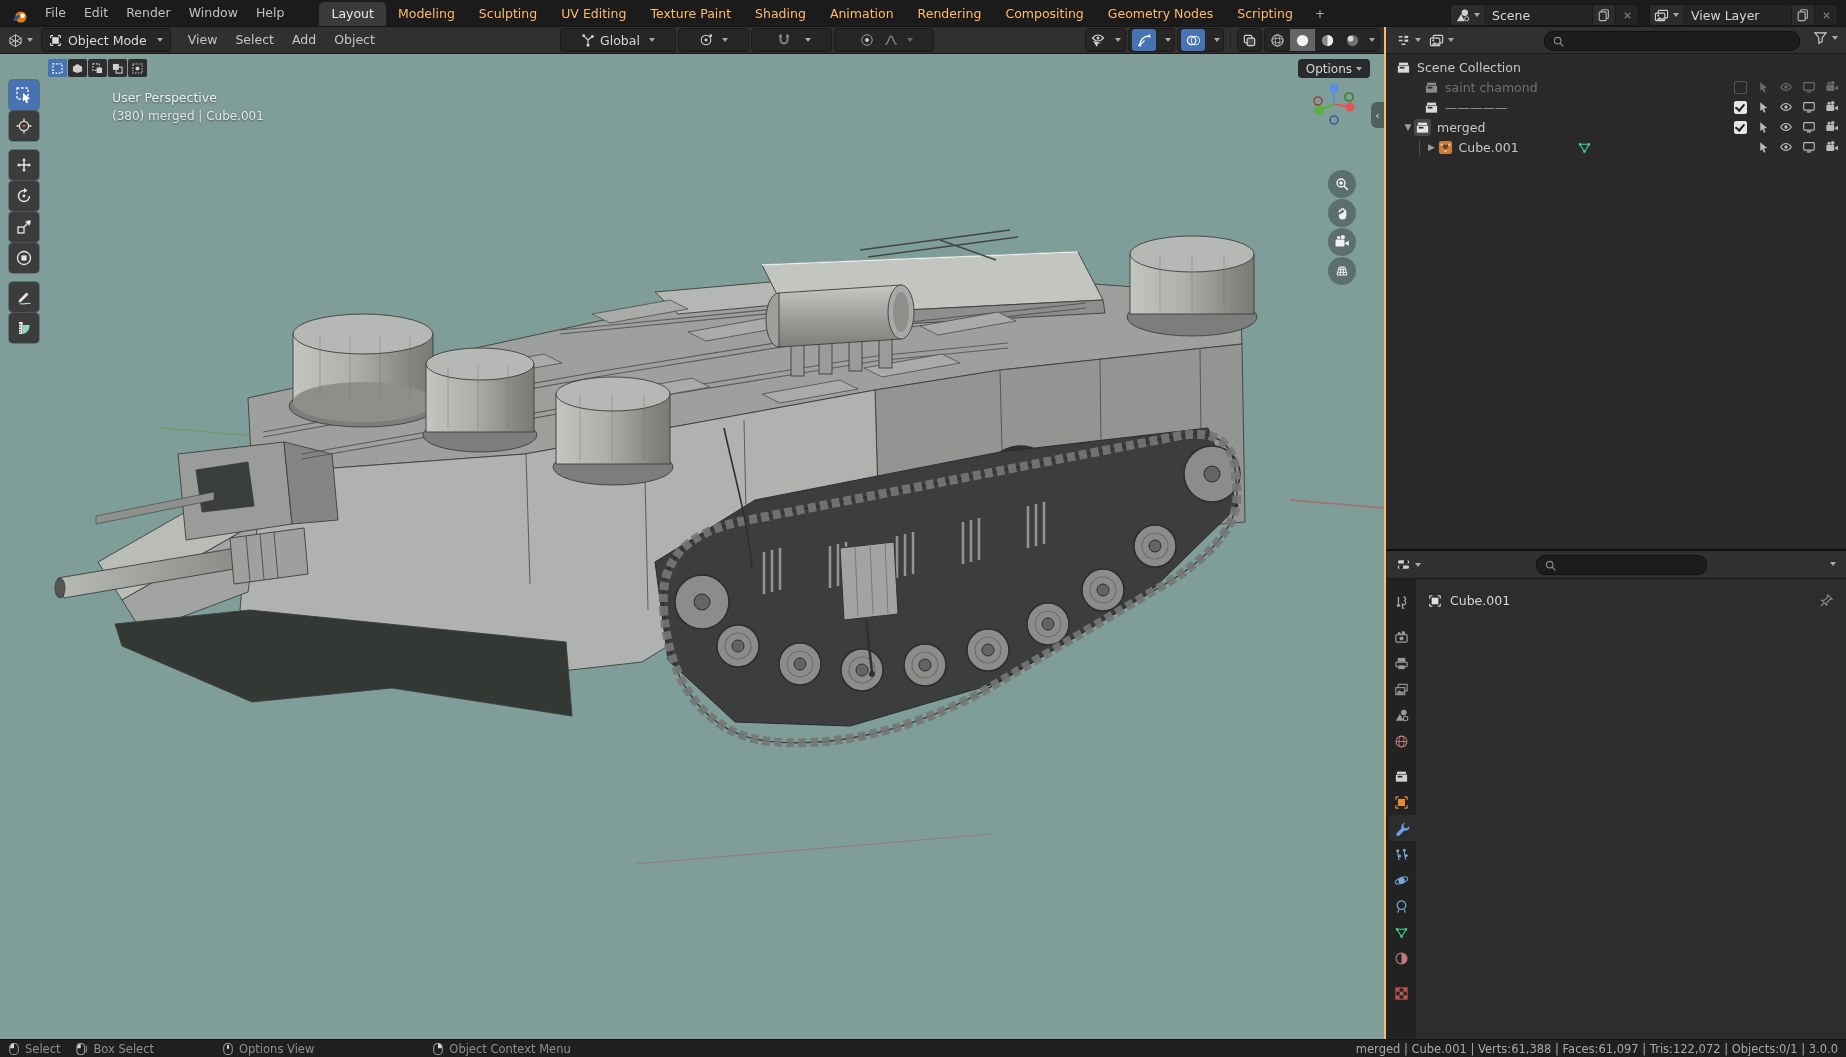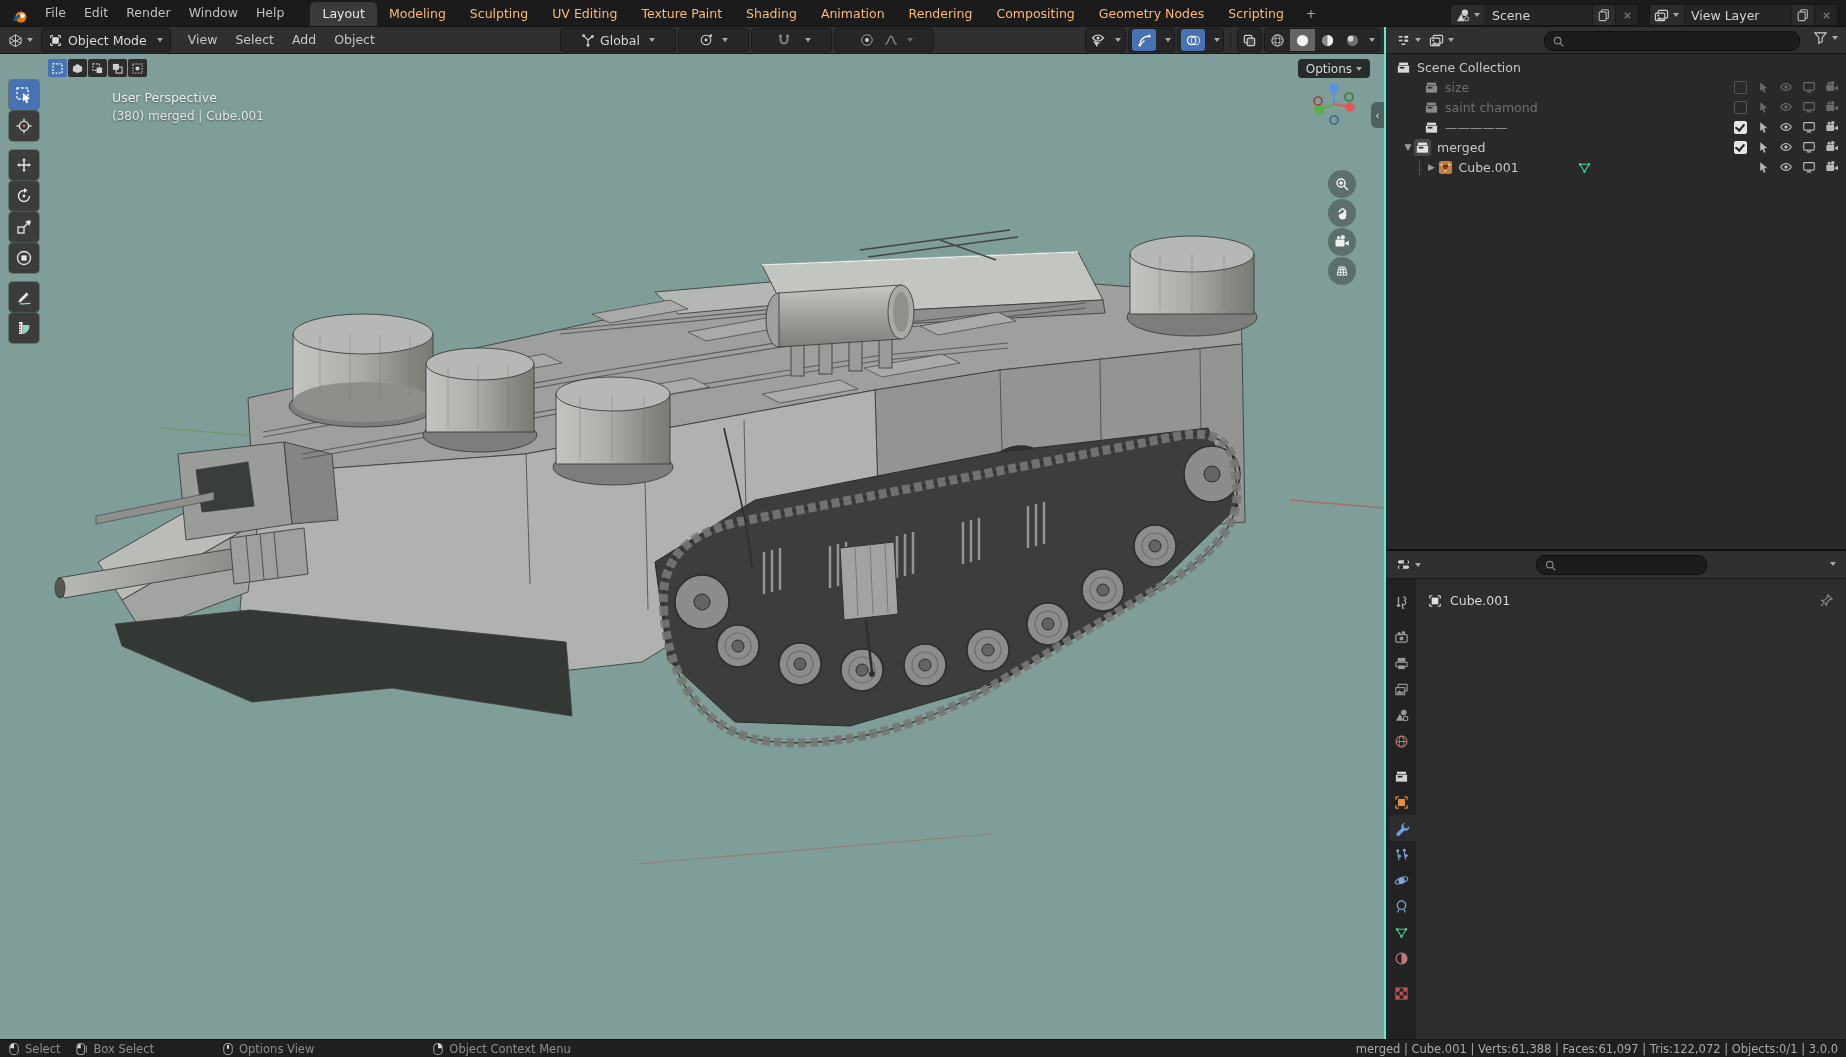--- a/index.html
+++ b/index.html
@@ -7,33 +7,33 @@
        font-family:"DejaVu Sans","Liberation Sans",sans-serif;font-size:12.5px;color:#c2c2c2;
        -webkit-user-select:none;user-select:none;}
   svg{display:block}
   .ico{flex:0 0 auto}
   .chev{width:0;height:0;border-left:3.5px solid transparent;border-right:3.5px solid transparent;
         border-top:4.5px solid #a9a9a9;display:inline-block;margin-left:4px;}
   
   .topbar{display:flex;align-items:flex-end;height:26px;background:#1b1b1b;padding:0 8px;border-bottom:1px solid #141414;}
   .logo{width:20px;height:18px;margin:0 6px 0 2px;}
   .menu-item{padding:0 9px;line-height:26px;color:#c0c0c0;cursor:default;}
-  .tabs{display:flex;align-items:flex-end;height:26px;margin-left:17px;}
+  .tabs{display:flex;align-items:flex-end;height:26px;margin-left:26px;}
   .tab{padding:4px 12px 5px;color:#fdba74;border-radius:5px 5px 0 0;white-space:nowrap;}
   .tab.active{background:#3a3a3a;color:#e8e8e8;}
   .tab-add{padding:4px 10px 5px;color:#aaa;}
   .topbar-right{margin-left:auto;display:flex;align-items:center;gap:10px;}
   .idblock{display:flex;align-items:center;height:20px;background:#242424;border:1px solid #161616;border-radius:4px;overflow:hidden;}
   .idblock .typ{display:flex;align-items:center;padding:0 4px;height:100%;background:#2c2c2c;}
   .idblock .nam{padding:0 8px;min-width:92px;color:#d5d5d5;}
   .idblock .sq{display:flex;align-items:center;justify-content:center;width:22px;height:100%;background:#2c2c2c;border-left:1px solid #1a1a1a;color:#b5b5b5;}
   .idblock .x{background:#242424;color:#7b7b7b;font-size:11px;}
   
   .main{display:flex;height:1012px;}
-  .left-col{width:1384px;border-right:2px solid #5eead4;display:flex;flex-direction:column;}
+  .left-col{width:1384px;border-right:2px solid #fdba74;display:flex;flex-direction:column;}
   .right-col{width:460px;display:flex;flex-direction:column;}
   
   .vp-header{position:relative;height:26px;background:#303030;border-bottom:1px solid #191919;display:flex;align-items:center;padding:0 4px;flex:0 0 auto;}
   .hbtn{display:flex;align-items:center;padding:0 4px;height:22px;border-radius:3px;color:#cfcfcf;}
   .mode-pill{display:flex;align-items:center;gap:6px;height:22px;background:#262626;border:1px solid #1a1a1a;border-radius:4px;padding:0 7px;margin:0 8px 0 4px;color:#dadada;}
   .hmenu{padding:0 9px;line-height:26px;color:#c6c6c6;}
   .hdr-center{position:absolute;left:560px;top:0;height:26px;display:flex;align-items:center;gap:2px;}
   .hdr-right{position:absolute;right:4px;top:0;height:26px;display:flex;align-items:center;gap:2px;}
   .pillgrp{display:flex;align-items:center;background:#262626;border:1px solid #1a1a1a;border-radius:4px;height:22px;padding:0 20px;gap:5px;color:#d5d5d5;}
   .tog{display:flex;align-items:center;justify-content:center;width:24px;height:22px;border-radius:3px;}
@@ -876,51 +876,20 @@
         </div>
         <div class="ol-body">
 
           <div class="orow" style="padding-left:10px">
             <svg class="ico" width="15" height="15" viewBox="0 0 16 16" color="#d8d8d8">
                 <use href="#s-collection"></use>
               </svg>
             <span class="lbl">Scene Collection</span>
           </div>
 
-          <div class="orow dim" style="padding-left:38px">
-            <svg class="ico" width="15" height="15" viewBox="0 0 16 16" color="#8a8a8a">
-                <use href="#s-collection"></use>
-              </svg>
-            <span class="lbl">size</span>
-            <span class="rspace">
-              <span class="ric">
-                  <span class="cbx"></span>
-                </span>
-              <span class="ric">
-                  <svg width="13" height="13" viewBox="0 0 16 16">
-                    <use href="#s-cursorptr"></use>
-                  </svg>
-                </span>
-              <span class="ric">
-                  <svg width="14" height="14" viewBox="0 0 16 16">
-                    <use href="#s-eye"></use>
-                  </svg>
-                </span>
-              <span class="ric">
-                  <svg width="14" height="14" viewBox="0 0 16 16">
-                    <use href="#s-monitor"></use>
-                  </svg>
-                </span>
-              <span class="ric">
-                  <svg width="14" height="14" viewBox="0 0 16 16">
-                    <use href="#s-cam"></use>
-                  </svg>
-                </span>
-            </span>
-          </div>
 
           <div class="orow dim" style="padding-left:38px">
             <svg class="ico" width="15" height="15" viewBox="0 0 16 16" color="#8a8a8a">
                 <use href="#s-collection"></use>
               </svg>
             <span class="lbl">saint chamond</span>
             <span class="rspace">
               <span class="ric">
                   <span class="cbx"></span>
                 </span>

